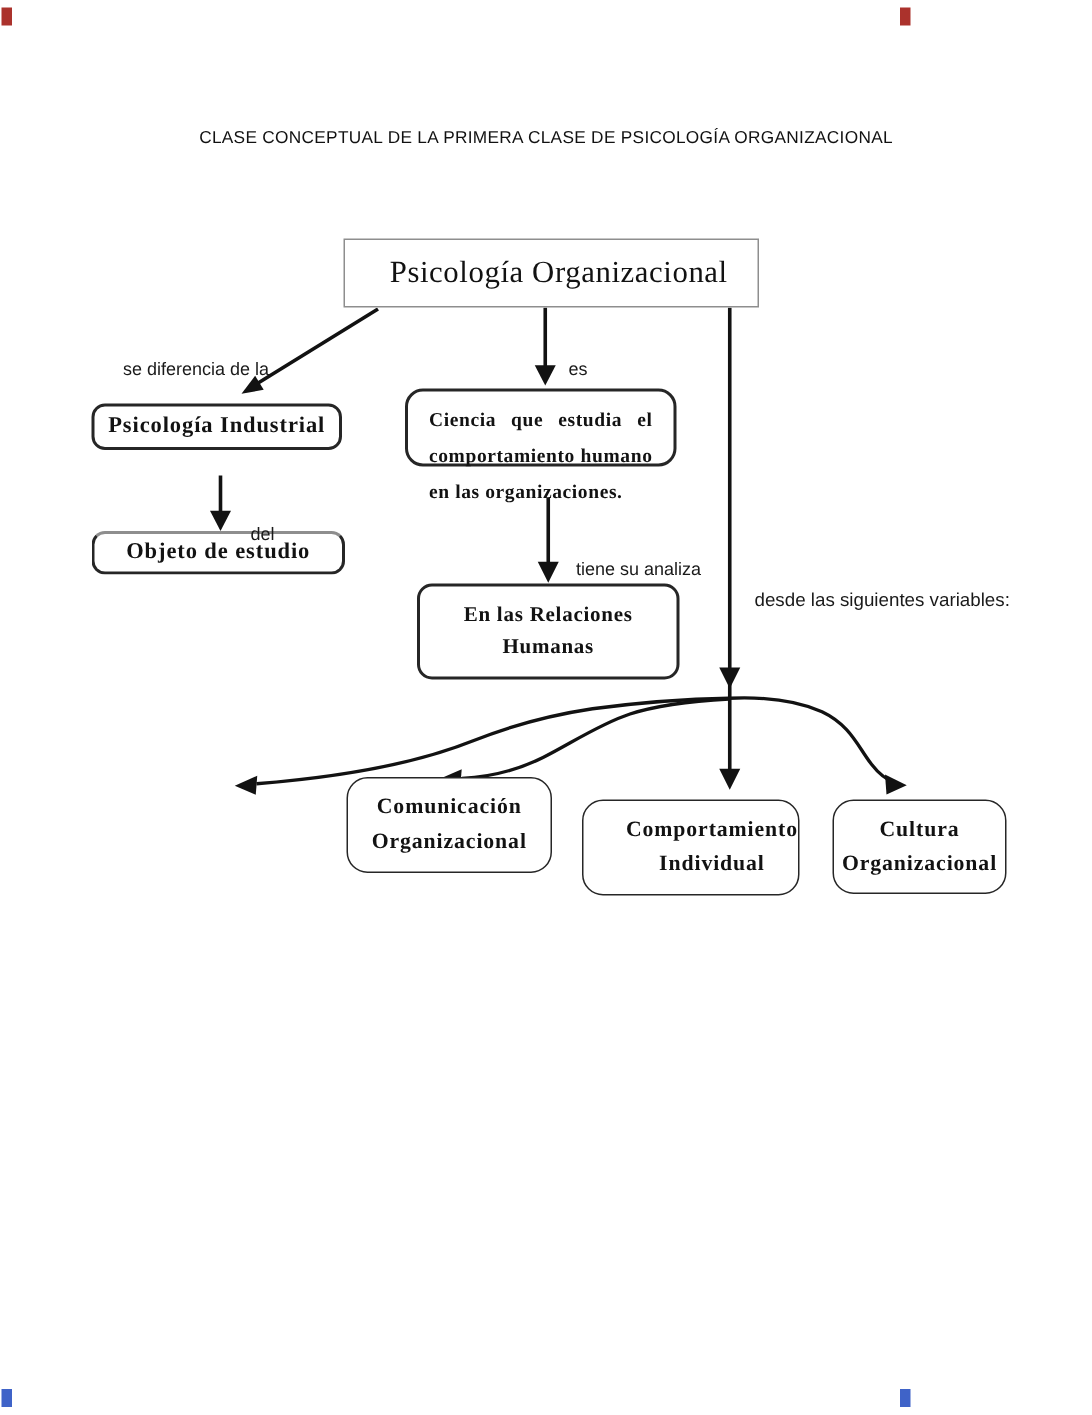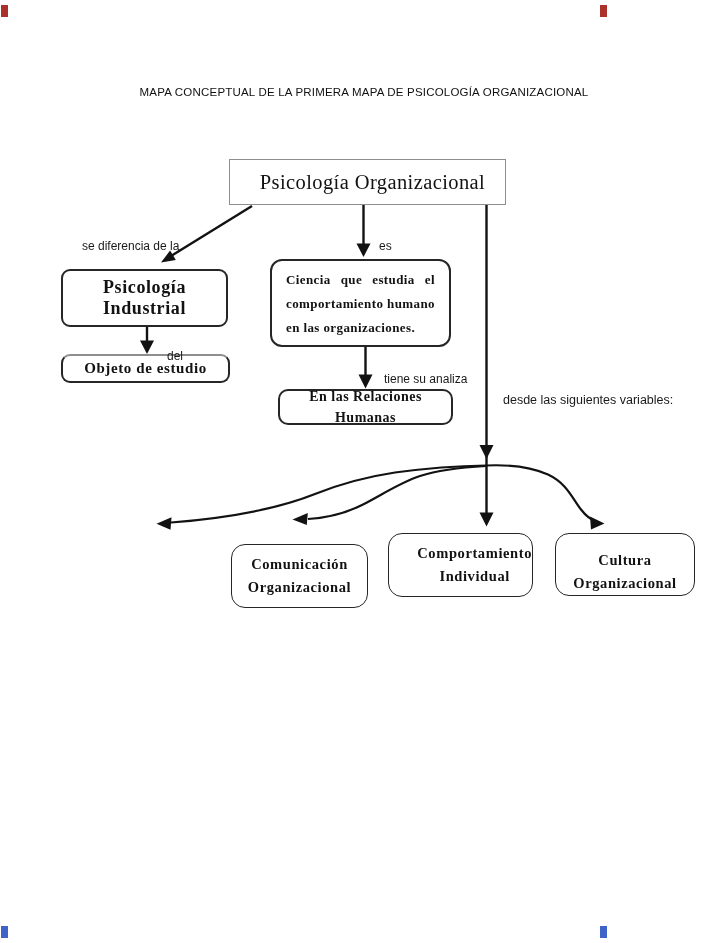--- a/index.html
+++ b/index.html
@@ -17,34 +17,34 @@
     position:absolute;box-sizing:border-box;background:#fff;
     font-family:"Liberation Serif",serif;color:#121212;
     display:flex;align-items:center;justify-content:center;text-align:center;
   }
   .node .lines{line-height:23px;}
   .main-box{
     left:229px;top:159px;width:277px;height:46px;
     border:1px solid #8e8e8e;font-size:20.5px;letter-spacing:.4px;padding-left:10px;
   }
   .rbox{border:2px solid #262626;font-weight:bold;}
-  .industrial{left:61px;top:269px;width:167px;height:58px;border-radius:9px;font-size:18px;letter-spacing:.6px;}
+  .industrial{left:61px;top:269px;width:167px;height:31px;border-radius:9px;font-size:15px;letter-spacing:.6px;}
   .objeto{left:61px;top:354px;width:169px;height:29px;border-radius:9px;font-size:15px;letter-spacing:.6px;
     border-top-color:#8e8e8e;}
   .ciencia{
-    left:270px;top:259px;width:181px;height:88px;border-radius:12px;
+    left:270px;top:259px;width:181px;height:52px;border-radius:12px;
     font-size:13px;letter-spacing:.4px;display:block;text-align:justify;
     padding:7px 14px;line-height:24px;
   }
-  .relaciones{left:278px;top:389px;width:175px;height:36px;border-radius:10px;font-size:14px;letter-spacing:.5px;}
+  .relaciones{left:278px;top:389px;width:175px;height:64px;border-radius:10px;font-size:14px;letter-spacing:.5px;}
   .relaciones .lines{line-height:21px;}
   .conflictos{left:82px;top:534px;width:126px;height:41px;border-radius:10px;font-size:14.5px;letter-spacing:.8px;border-width:1.5px;}
-  .comunicacion{left:231px;top:544px;width:137px;height:64px;border-radius:14px;font-size:14.5px;letter-spacing:.6px;border-width:1.5px;}
+  .comunicacion{left:231px;top:518px;width:137px;height:64px;border-radius:14px;font-size:14.5px;letter-spacing:.6px;border-width:1.5px;}
   .comportamiento{left:388px;top:533px;width:145px;height:64px;border-radius:14px;font-size:14.5px;letter-spacing:.6px;border-width:1.5px;justify-content:flex-end;}
-  .cultura{left:555px;top:533px;width:140px;height:63px;border-radius:14px;font-size:14.5px;letter-spacing:.6px;border-width:1.5px;align-items:flex-end;}
+  .cultura{left:555px;top:533px;width:116px;height:63px;border-radius:14px;font-size:14.5px;letter-spacing:.6px;border-width:1.5px;}
   
   .lbl{position:absolute;font-size:12px;color:#1a1a1a;white-space:nowrap;margin-top:19px;}
   .lbl-sediferencia{left:82px;top:220px;}
   .lbl-es{left:379px;top:220px;}
   .lbl-del{left:167px;top:330px;}
   .lbl-origen{left:384px;top:353px;}
   .side-note{position:absolute;left:503px;top:391px;font-size:12.5px;line-height:19px;color:#1a1a1a;}
   
   #edges{position:absolute;left:0;top:0;width:728px;height:943px;}
   
@@ -57,21 +57,21 @@
 </head>
 <body>
 
 <div id="page">
 
   <div class="mark tl" style="background:#ab322c"></div>
   <div class="mark tr" style="background:#ab322c"></div>
   <div class="mark bl" style="background:#3f63c8"></div>
   <div class="mark br" style="background:#3f63c8"></div>
 
-  <div class="doc-title">MAPA CONCEPTUAL DE LA PRIMERA MAPA DE PSICOLOGÍA ORGANIZACIONAL</div>
+  <div class="doc-title">CLASE CONCEPTUAL DE LA PRIMERA CLASE DE PSICOLOGÍA ORGANIZACIONAL</div>
 
   <svg id="edges" viewBox="0 0 728 943" xmlns="http://www.w3.org/2000/svg">
     <g stroke="#121212" stroke-width="2.4" fill="none">
 
       <path d="M252,206 L171,256"></path>
 
       <path d="M363.5,205 L363.5,245"></path>
 
       <path d="M147,317 L147,341"></path>
 

